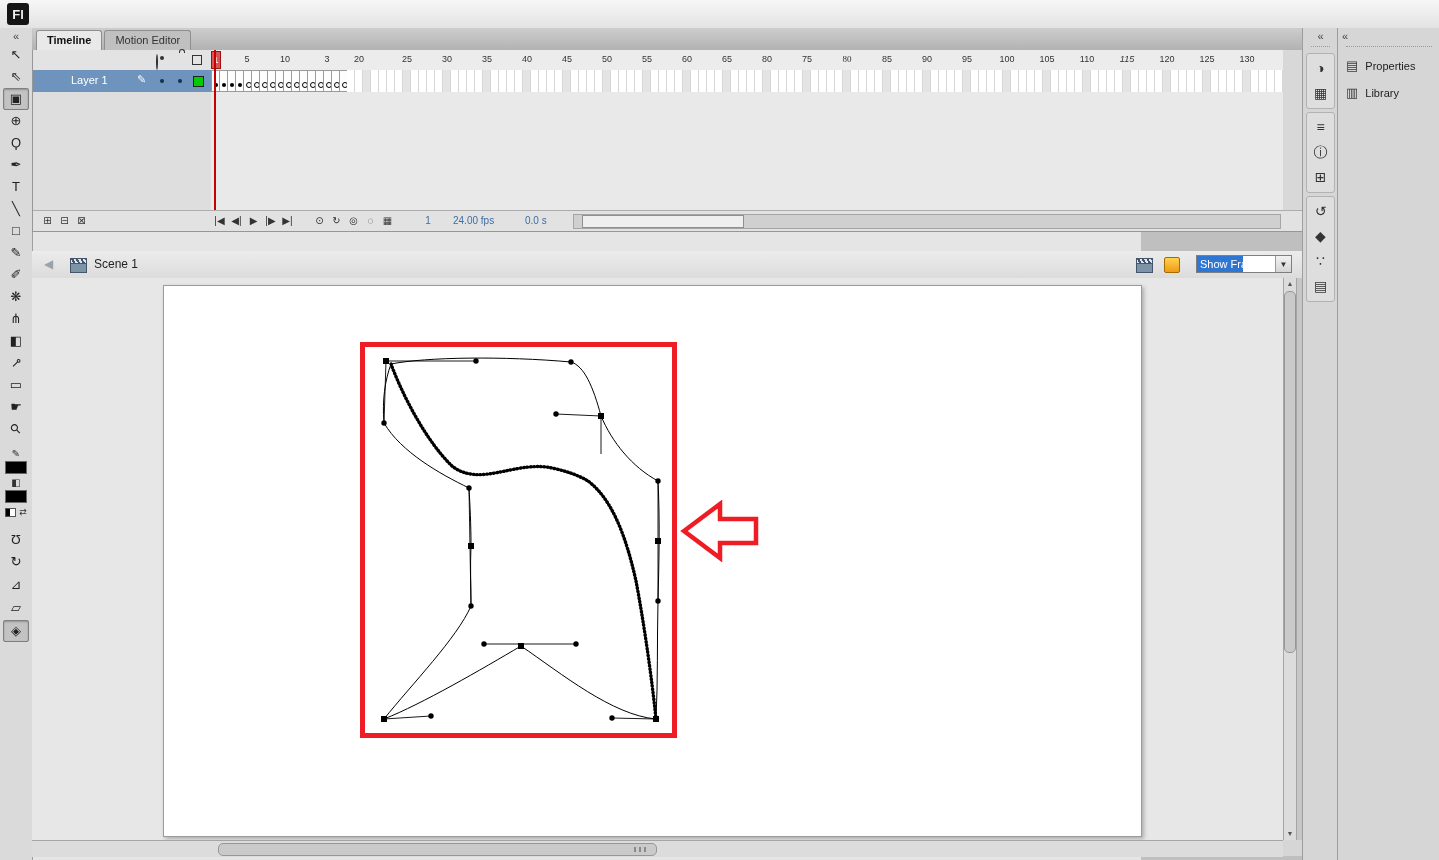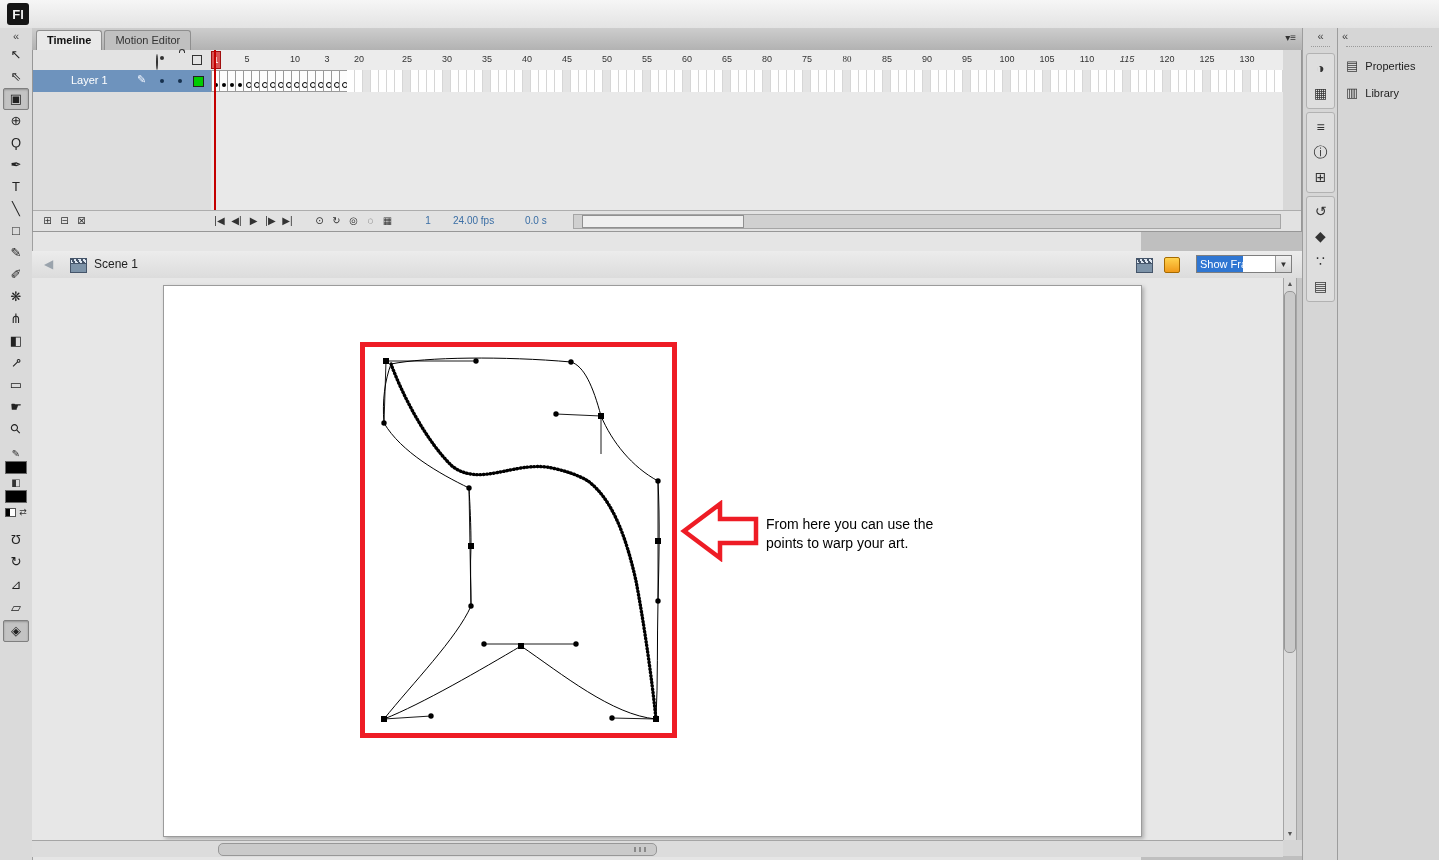--- a/index.html
+++ b/index.html
@@ -44,21 +44,21 @@
   #color-section{margin-top:8px;}
   .mini-glyph{font-size:10px;color:#333;line-height:12px;}
   .swatch{width:20px;height:11px;background:#000;border:1px solid #666;margin:1px auto 3px auto;}
   .tinyrow{display:flex;justify-content:center;gap:3px;align-items:center;height:12px;}
   .tinybw{width:9px;height:7px;border:1px solid #555;background:linear-gradient(90deg,#000 50%,#fff 50%);}
   .tinyswap{font-size:9px;color:#333;line-height:10px;}
   #options-section{margin-top:10px;}
   .opt{width:26px;height:22px;line-height:22px;margin:1px auto;font-size:13px;color:#222;}
 
   
-  #timeline{position:absolute;left:32px;top:28px;width:1270px;height:204px;}
+  #timeline{position:absolute;left:32px;top:28px;width:1270px;height:204px;padding-left:20px;}
   #tl-tabs{position:absolute;left:0;top:0;right:0;height:22px;background:linear-gradient(#cdcdcd,#b2b2b2);
            border-bottom:1px solid #8f8f8f;display:flex;align-items:flex-end;padding-left:4px;}
   .tl-tab{height:19px;line-height:19px;padding:0 10px;font-size:11px;color:#333;background:#c0c0c0;
           border:1px solid #8f8f8f;border-bottom:none;border-radius:3px 3px 0 0;margin-right:2px;}
   .tl-tab.active{background:#e9e9e9;color:#111;font-weight:bold;}
   #tl-panelmenu{position:absolute;right:6px;top:4px;font-size:10px;color:#333;}
   #tl-body{position:absolute;left:0;top:22px;right:0;bottom:0;background:#d8d8d8;border:1px solid #979797;border-top:none;}
   #layer-header{position:absolute;left:0;top:0;width:178px;height:20px;background:#e3e3e3;border-bottom:1px solid #b0b0b0;}
   .hdr-ico{position:absolute;top:5px;}
   .mini-eye{width:12px;height:8px;border:1px solid #333;border-radius:50%;position:relative;}
@@ -209,21 +209,21 @@
     <div id="tl-panelmenu">▾≡</div>
     <div id="tl-body">
       <div id="layer-header">
         <span class="hdr-ico mini-eye" style="left:123px;"></span>
         <span class="hdr-ico mini-lock" style="left:143px;top:3px;"></span>
         <span class="hdr-ico mini-sq" style="left:159px;"></span>
       </div>
       <div id="ruler">
         <div id="cur-frame-cell">1</div>
       <span class="rnum" style="left: 26px;">5</span>
-          <span class="rnum" style="left: 74px;">10</span>
+          <span class="rnum" style="left: 64px;">10</span>
           <span class="rnum" style="left: 106px;">3</span>
           <span class="rnum" style="left: 138px;">20</span>
           <span class="rnum" style="left: 186px;">25</span>
           <span class="rnum" style="left: 226px;">30</span>
           <span class="rnum" style="left: 266px;">35</span>
           <span class="rnum" style="left: 306px;">40</span>
           <span class="rnum" style="left: 346px;">45</span>
           <span class="rnum" style="left: 386px;">50</span>
           <span class="rnum" style="left: 426px;">55</span>
           <span class="rnum" style="left: 466px;">60</span>
@@ -454,24 +454,20 @@
           <circle cx="320" cy="358" r="2.7"></circle>
           <circle cx="412" cy="358" r="2.7"></circle>
           <circle cx="267" cy="430" r="2.7"></circle>
           <circle cx="448" cy="432" r="2.7"></circle>
         </g>
       </svg>
       <div id="highlight-rect"></div>
       <svg width="85" height="62" viewBox="0 0 85 62" style="position:absolute;left:512px;top:214px;">
         <polygon points="8,31 44,4 44,19 80,19 80,43 44,43 44,58" fill="#ffffff" stroke="#ee1c25" stroke-width="4.5" stroke-linejoin="miter"></polygon>
       </svg>
-      <div id="annotation">
-        <div>From here you can use the</div>
-        <div>points to warp your art.</div>
-      </div>
     </div>
   </div>
 
   <div id="vscroll">
     <span class="sarr" style="top:0;">▲</span>
     <span class="sarr" style="bottom:0;">▼</span>
   </div>
   <div id="vthumb" style="left:1284px;top:291px;position:absolute;"></div>
   <div id="vsplit"></div>
   <div id="hscroll">

